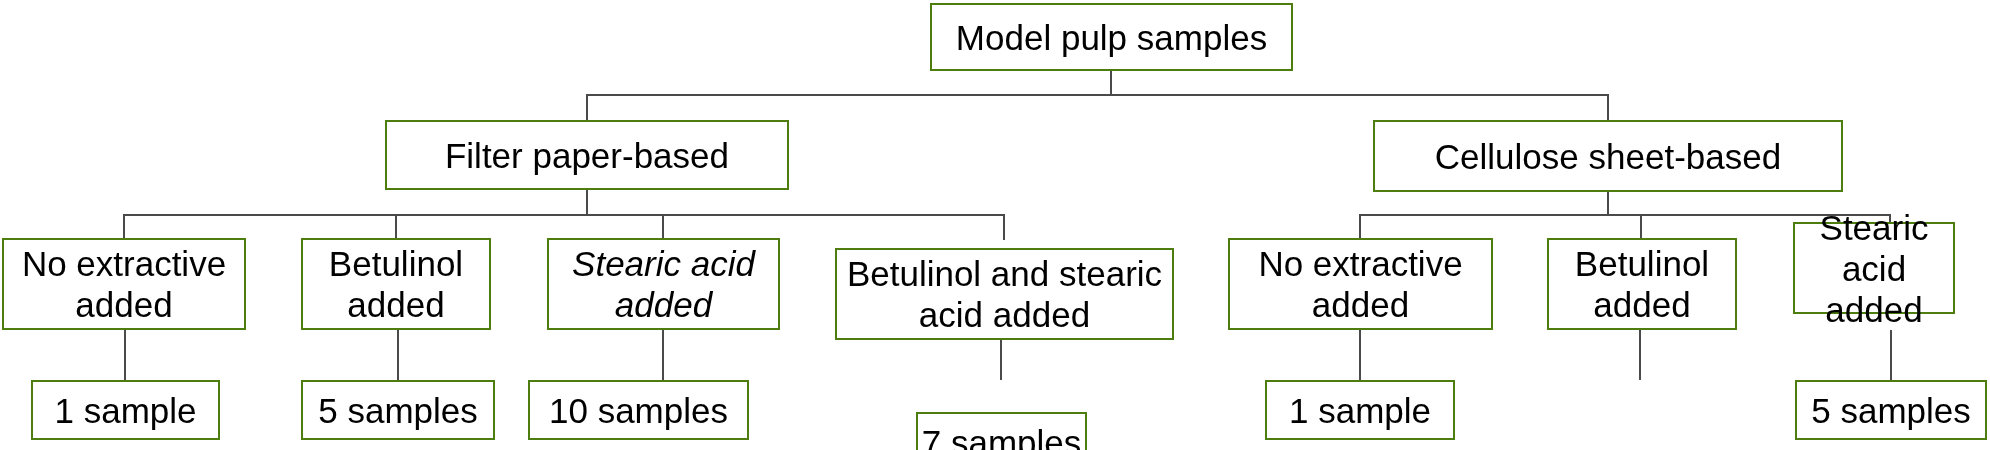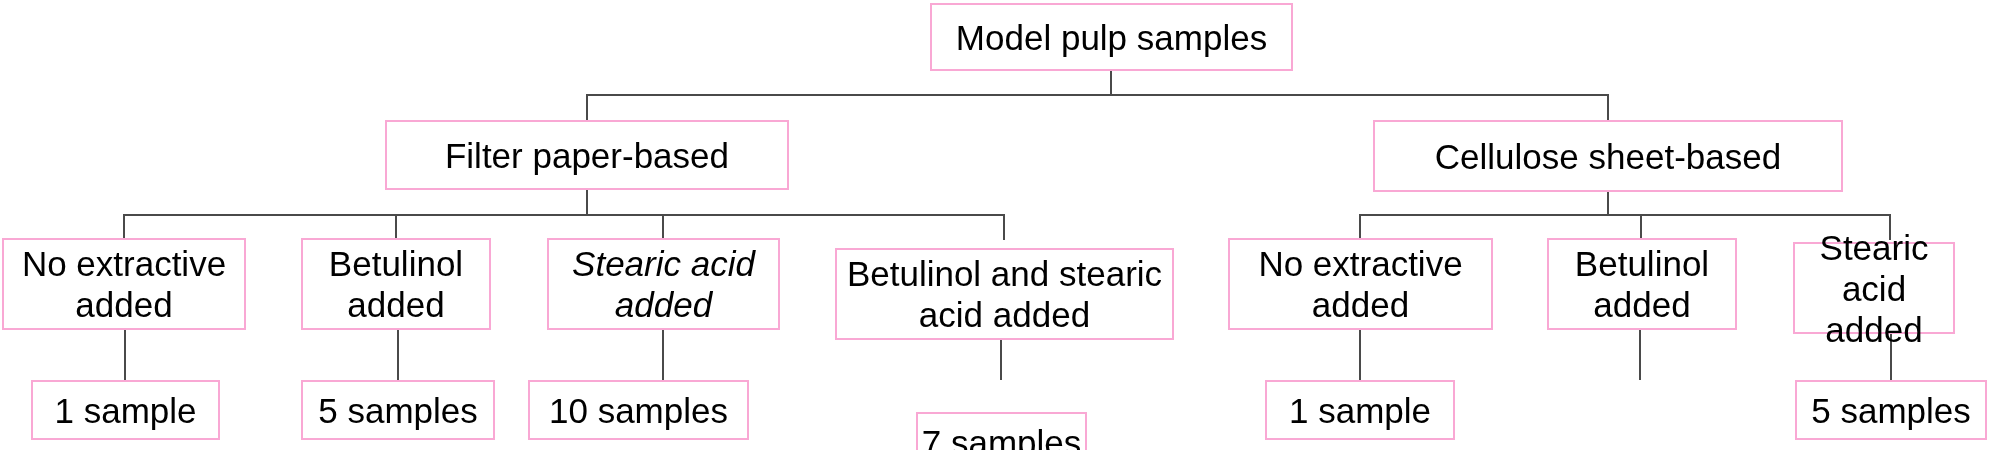--- a/index.html
+++ b/index.html
@@ -13,21 +13,21 @@
     height: 450px;
     background: #ffffff;
     font-family: "Liberation Sans", "DejaVu Sans", sans-serif;
     color: #000000;
     overflow: hidden;
   }
   .box {
     position: absolute;
     box-sizing: border-box;
     background: #ffffff;
-    border: 2px solid #f9a8d4;
+    border: 2px solid #4d7c0f;
     display: flex;
     align-items: center;
     justify-content: center;
     text-align: center;
     font-size: 35px;
     line-height: 41px;
     white-space: pre-line;
     z-index: 2;
   }
   .line {
@@ -72,21 +72,21 @@
 added</div>
   <div class="box" style="left:547px; top:238px; width:233px; height:92px;font-style:italic;">Stearic acid
 added</div>
   <div class="box" style="left:835px; top:248px; width:339px; height:92px;">Betulinol and stearic
 acid added</div>
 
   <div class="box" style="left:1228px; top:238px; width:265px; height:92px;">No extractive
 added</div>
   <div class="box" style="left:1547px; top:238px; width:190px; height:92px;">Betulinol
 added</div>
-  <div class="box" style="left:1793px; top:242px; width:162px; height:92px;">Stearic
+  <div class="box" style="left:1793px; top:222px; width:162px; height:92px;">Stearic
 acid added</div>
 
   <div class="line v" style="left:124px;  top:330px; height:50px;"></div>
   <div class="line v" style="left:397px;  top:330px; height:50px;"></div>
   <div class="line v" style="left:662px;  top:330px; height:50px;"></div>
   <div class="line v" style="left:1000px; top:330px; height:50px;"></div>
   <div class="line v" style="left:1359px; top:330px; height:50px;"></div>
   <div class="line v" style="left:1639px; top:330px; height:50px;"></div>
   <div class="line v" style="left:1890px; top:330px; height:50px;"></div>
 

